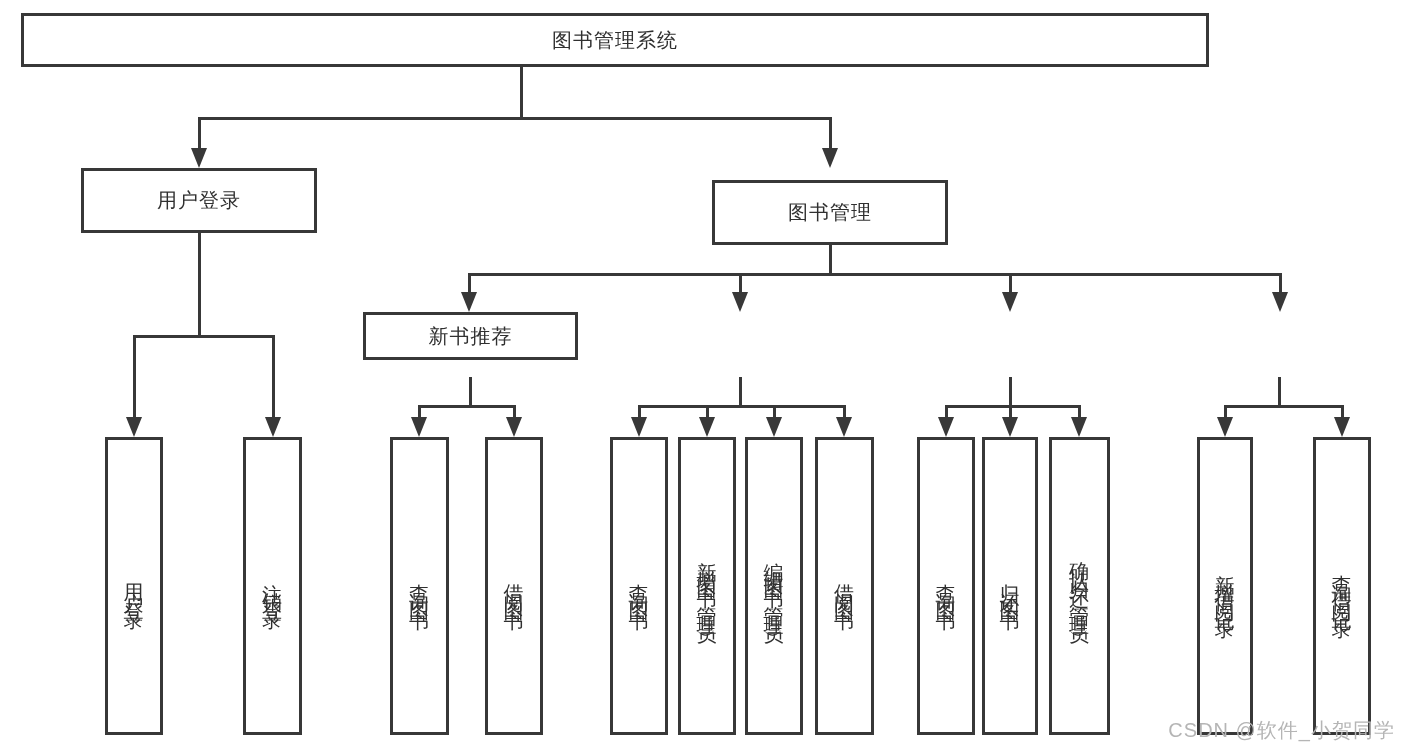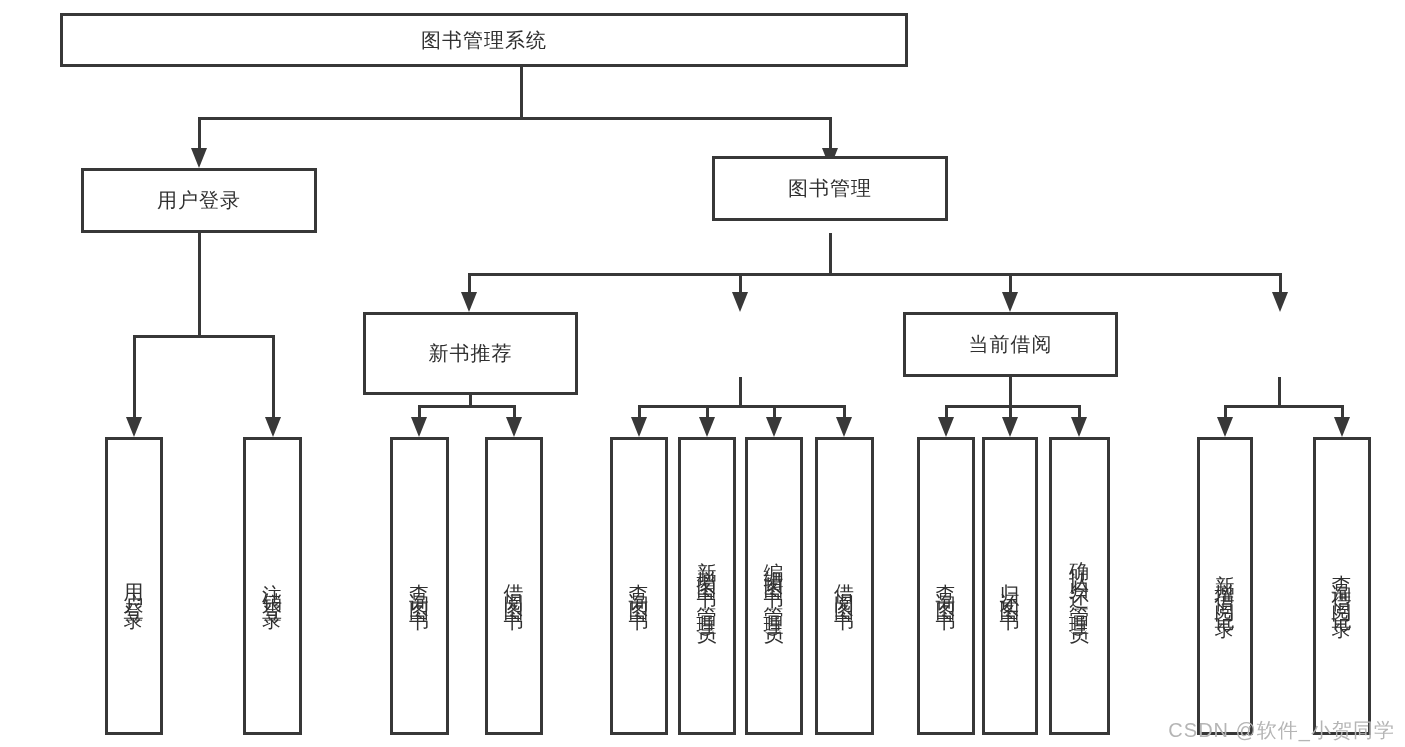--- a/index.html
+++ b/index.html
@@ -57,30 +57,29 @@
     letter-spacing: 1px;
     z-index: 3;
     margin-top: 22px;
   }
 </style>
 </head>
 <body>
 
 <div id="canvas">
 
-  <div class="box" style="left:21px; top:13px; width:848px; height:54px;margin-left:39px;">图书管理系统</div>
+  <div class="box" style="left:21px; top:13px; width:1188px; height:54px;">图书管理系统</div>
 
   <div class="box" style="left:81px; top:168px; width:236px; height:65px;">用户登录</div>
 
-  <div class="box" style="left:712px; top:156px; width:236px; height:65px;">图书管理</div>
+  <div class="box" style="left:712px; top:180px; width:236px; height:65px;">图书管理</div>
 
-  <div class="box" style="left:363px; top:312px; width:215px; height:83px;">新书推荐</div>
+  <div class="box" style="left:363px; top:312px; width:215px; height:48px;">新书推荐</div>
 
 
-  <div class="box" style="left:903px; top:312px; width:215px; height:65px;">当前借阅</div>
 
 
   <div class="box vbox" style="left:105px; top:437px; width:58px; height:298px;">用户登录</div>
 
   <div class="box vbox" style="left:243px; top:437px; width:59px; height:298px;">注销登录</div>
 
   <div class="box vbox" style="left:390px; top:437px; width:59px; height:298px;">查询图书</div>
 
   <div class="box vbox" style="left:485px; top:437px; width:58px; height:298px;">借阅图书</div>
 

